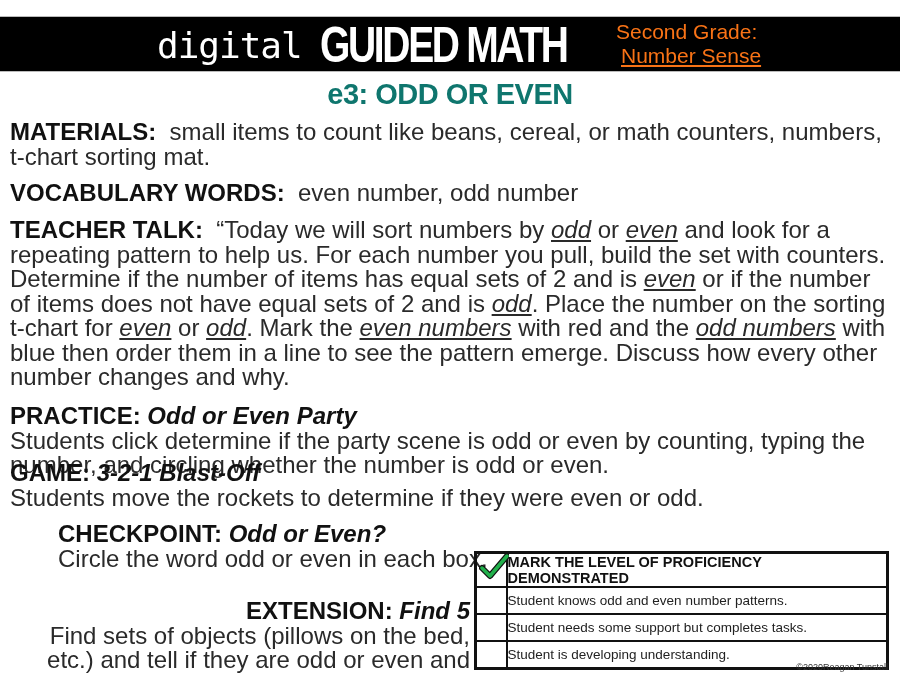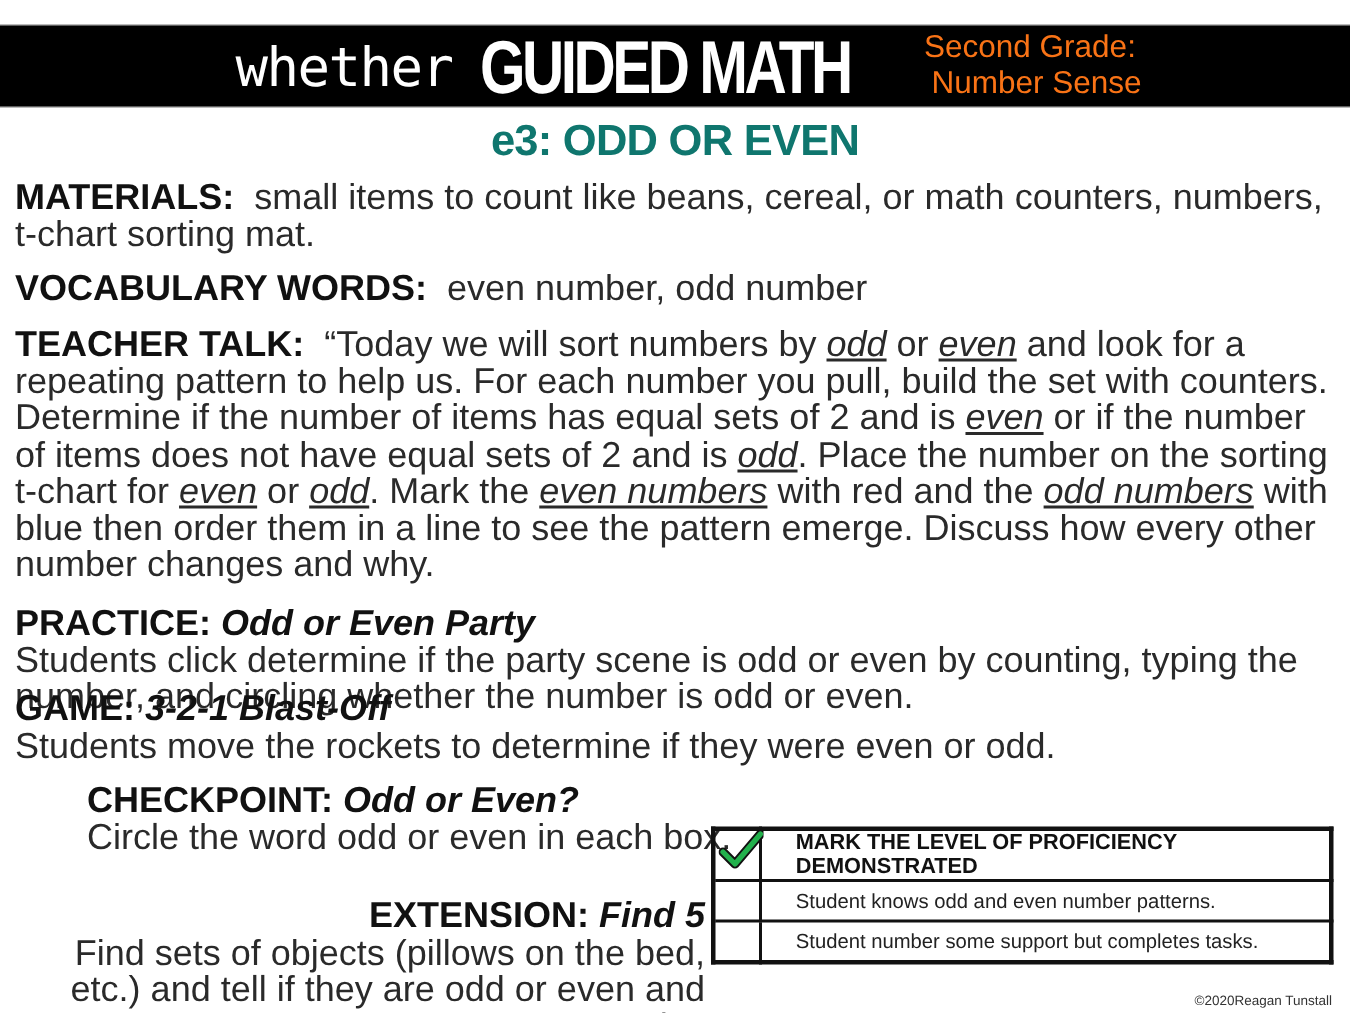--- a/index.html
+++ b/index.html
@@ -18,21 +18,21 @@
   .hdr-guided {
     position: absolute; left: 320px; top: 0px;
     font-family: "Liberation Sans", sans-serif; font-weight: bold;
     font-size: 50px; color: #fff; letter-spacing: -3px;
     transform: scaleX(0.78); transform-origin: left top; line-height: 56px;
   }
   .hdr-sub {
     position: absolute; left: 616px; top: 3px;
     font-size: 21px; color: #f97316; line-height: 24px;
   }
-  .hdr-sub .l2 { padding-left: 5px; display: block; }
+  .hdr-sub .l2 { padding-left: 5px; display: block; text-decoration: underline; }
 
   .lesson-title {
     position: absolute; left: 0; top: 78px; width: 900px; text-align: center;
     font-size: 29px; font-weight: bold; color: #0f766e; letter-spacing: -0.5px;
   }
 
   .section { position: absolute; left: 10px; font-size: 24px; line-height: 24.5px; color: #2a2a2a; }
   .section .lbl { font-weight: bold; color: #111; }
   .section .sub { font-weight: bold; font-style: italic; color: #111; }
   .u { text-decoration: underline; font-style: italic; text-align: right; }
@@ -44,35 +44,35 @@
   #sec-game { top: 461px; width: 880px; }
   #sec-checkpoint { top: 522px; width: 460px; margin-left: 48px; }
   #sec-extension { top: 599px; width: 460px; text-align: right; }
 
   .prof-table {
     position: absolute; left: 474px; top: 551px; width: 415px;
     border: 3px solid #111; border-collapse: collapse;
   }
   .prof-table td {
     border: 2.5px solid #111; height: 27px; font-size: 13.5px; color: #222;
-    padding: 0 0 0 23px;
+    padding: 0 0 0 0;
   }
   .prof-table td.chk { width: 31px; padding: 0; position: relative; }
   .prof-table tr.head td.txt { font-weight: bold; font-size: 14.5px; color: #111; }
   .check-icon { position: absolute; left: 2px; top: -2px; width: 30px; height: 28px; }
 
   .copyright {
     position: absolute; right: 12px; top: 662px; font-size: 9px; color: #333;
   }
 </style>
 </head>
 <body>
 
 <div class="header-bar">
-  <span class="hdr-digital">whether</span>
+  <span class="hdr-digital">digital</span>
   <span class="hdr-guided">GUIDED MATH</span>
   <div class="hdr-sub">
     <span>Second Grade:</span>
     <span class="l2">Number Sense</span>
   </div>
 </div>
 
 <div class="lesson-title">e3: ODD OR EVEN</div>
 
 <div class="section" id="sec-materials">
@@ -124,18 +124,22 @@
       </svg>
     </td>
     <td class="txt">MARK THE LEVEL OF PROFICIENCY  DEMONSTRATED</td>
   </tr>
   <tr>
     <td class="chk"></td>
     <td>Student knows odd and even number patterns.</td>
   </tr>
   <tr>
     <td class="chk"></td>
-    <td>Student number some support but completes tasks.</td>
+    <td>Student needs some support but completes tasks.</td>
+  </tr>
+  <tr>
+    <td class="chk"></td>
+    <td>Student is developing understanding.</td>
   </tr>
 </tbody>
   </table>
 
 <div class="copyright">©2020Reagan Tunstall</div>
 
 </body></html>

